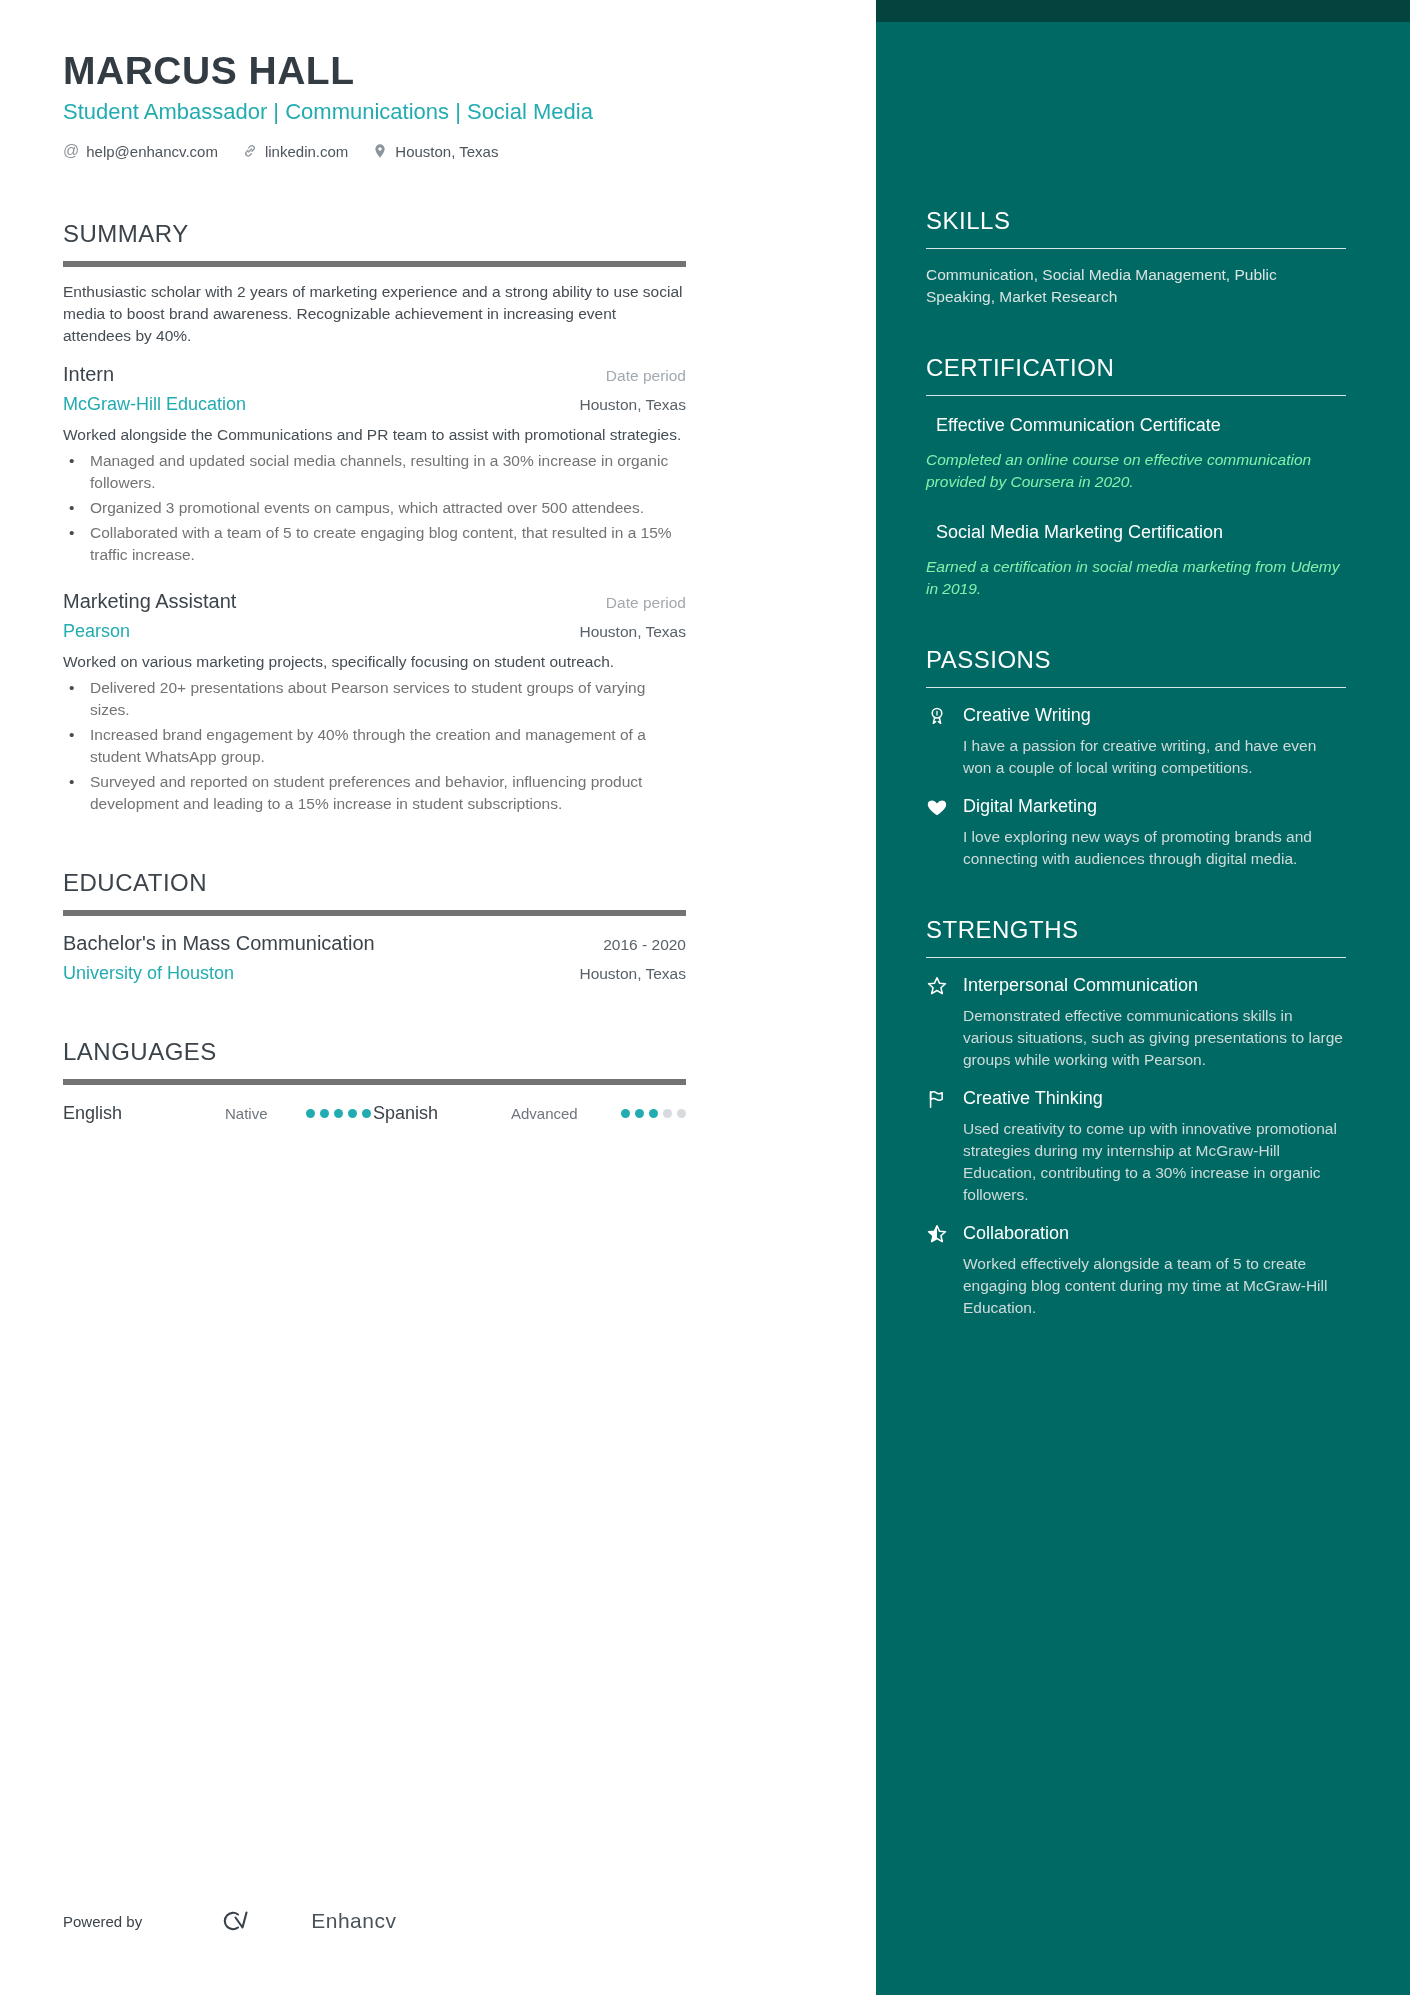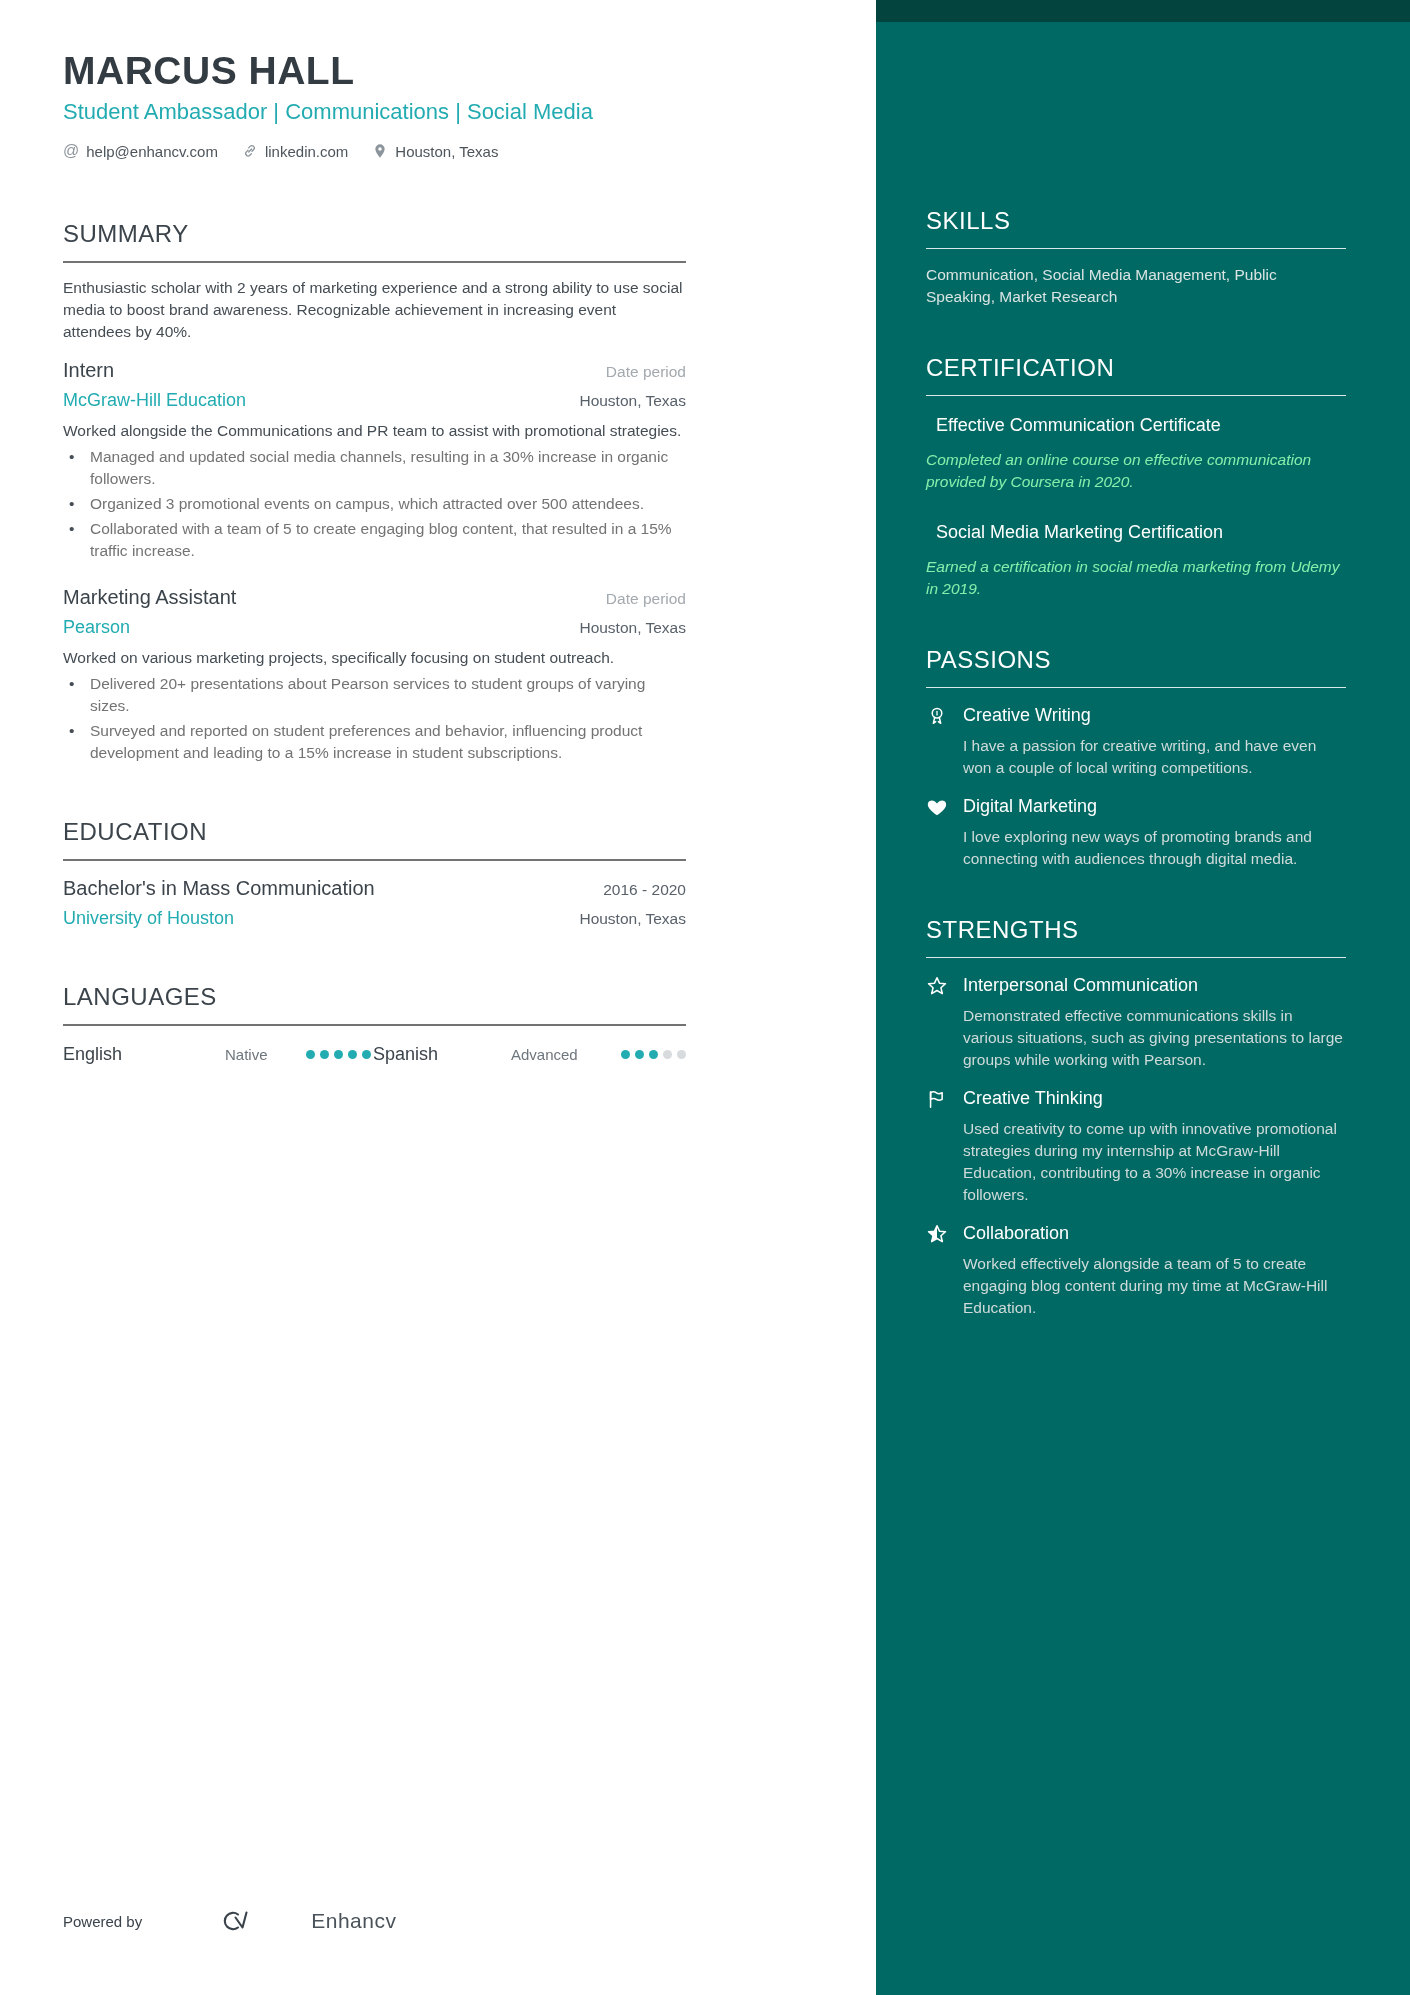--- a/index.html
+++ b/index.html
@@ -26,21 +26,21 @@
 
   
   .main { position:absolute; top:0; left:63px; width:623px; }
   .name { margin-top:49px; font-size:39px; font-weight:700; letter-spacing:0.5px; color:#343c43; }
   .job-title { margin-top:6px; font-size:22px; color:var(--accent,#22acb1); }
   .contacts { margin-top:17px; display:flex; align-items:center; gap:24px; font-size:15px; color:#4d555c; }
   .contact { display:flex; align-items:center; gap:7px; }
   .contact .cicon { color:#8d959c; font-size:16px; display:flex; align-items:center; }
   .contact .cicon svg { width:16px; height:16px; display:block; }
 
-  .section-heading { margin-top:54px; font-size:24px; font-weight:400; letter-spacing:0.5px; color:#3c444b; padding-bottom:13px; border-bottom:2px solid #737373; }
+  .section-heading { margin-top:54px; font-size:24px; font-weight:400; letter-spacing:0.5px; color:#3c444b; padding-bottom:13px; border-bottom:6px solid #737373; }
   .section-heading.summary { margin-top:60px; }
   .body-text { margin-top:14px; font-size:15.5px; line-height:1.42; color:#454d54; }
 
   .job { margin-top:16px; }
   .job + .job { margin-top:24px; }
   .row { display:flex; justify-content:space-between; align-items:baseline; }
   .role { font-size:20px; color:#3c444b; }
   .date { font-size:15.5px; color:#a2a9af; }
   .company { font-size:18px; color:var(--accent,#22acb1); margin-top:8px; }
   .location { font-size:15.5px; color:#59616a; }
@@ -219,20 +219,21 @@
         <span class="role">Marketing Assistant</span>
         <span class="date">Date period</span>
       </div>
       <div class="row">
         <span class="company">Pearson</span>
         <span class="location">Houston, Texas</span>
       </div>
       <div class="job-desc">Worked on various marketing projects, specifically focusing on student outreach.</div>
       <ul class="bullets">
         <li>Delivered 20+ presentations about Pearson services to student groups of varying sizes.</li>
+        <li>Increased brand engagement by 40% through the creation and management of a student WhatsApp group.</li>
         <li>Surveyed and reported on student preferences and behavior, influencing product development and leading to a 15% increase in student subscriptions.</li>
       </ul>
     </div>
 
     <div class="section-heading">EDUCATION</div>
     <div class="edu">
       <div class="row">
         <span class="degree">Bachelor's in Mass Communication</span>
         <span class="location">2016 - 2020</span>
       </div>

